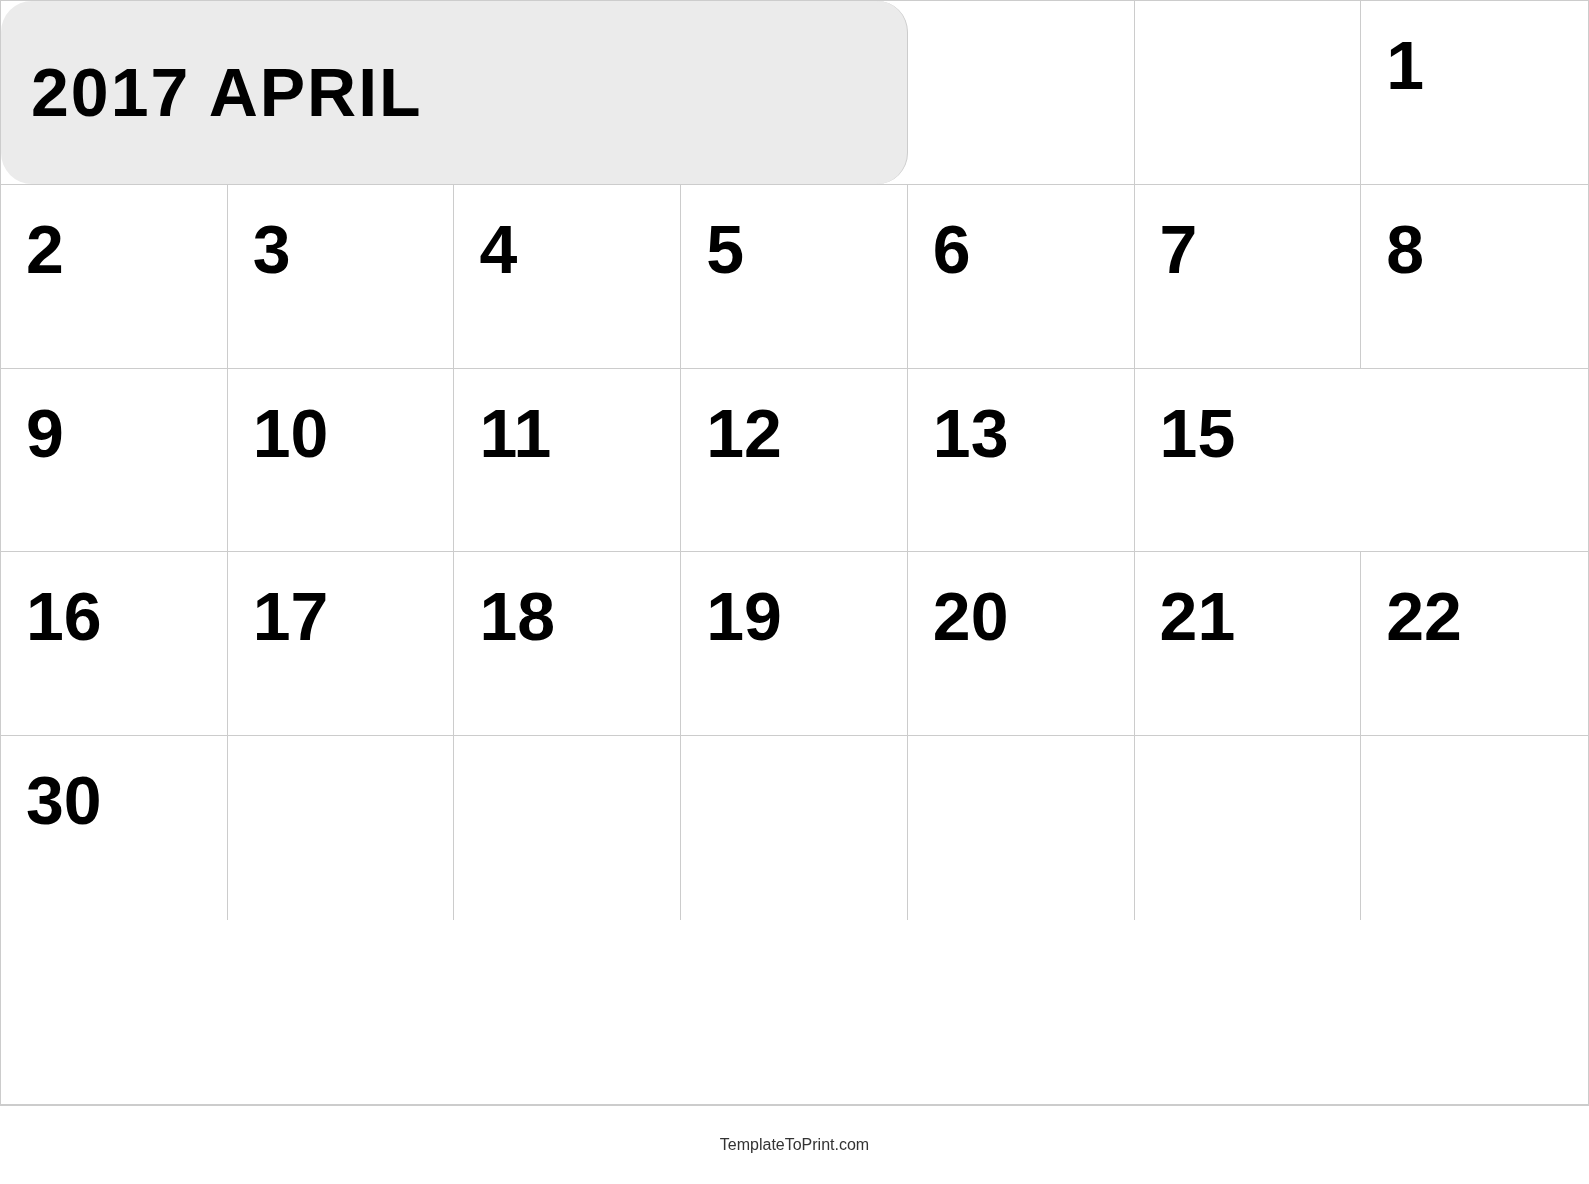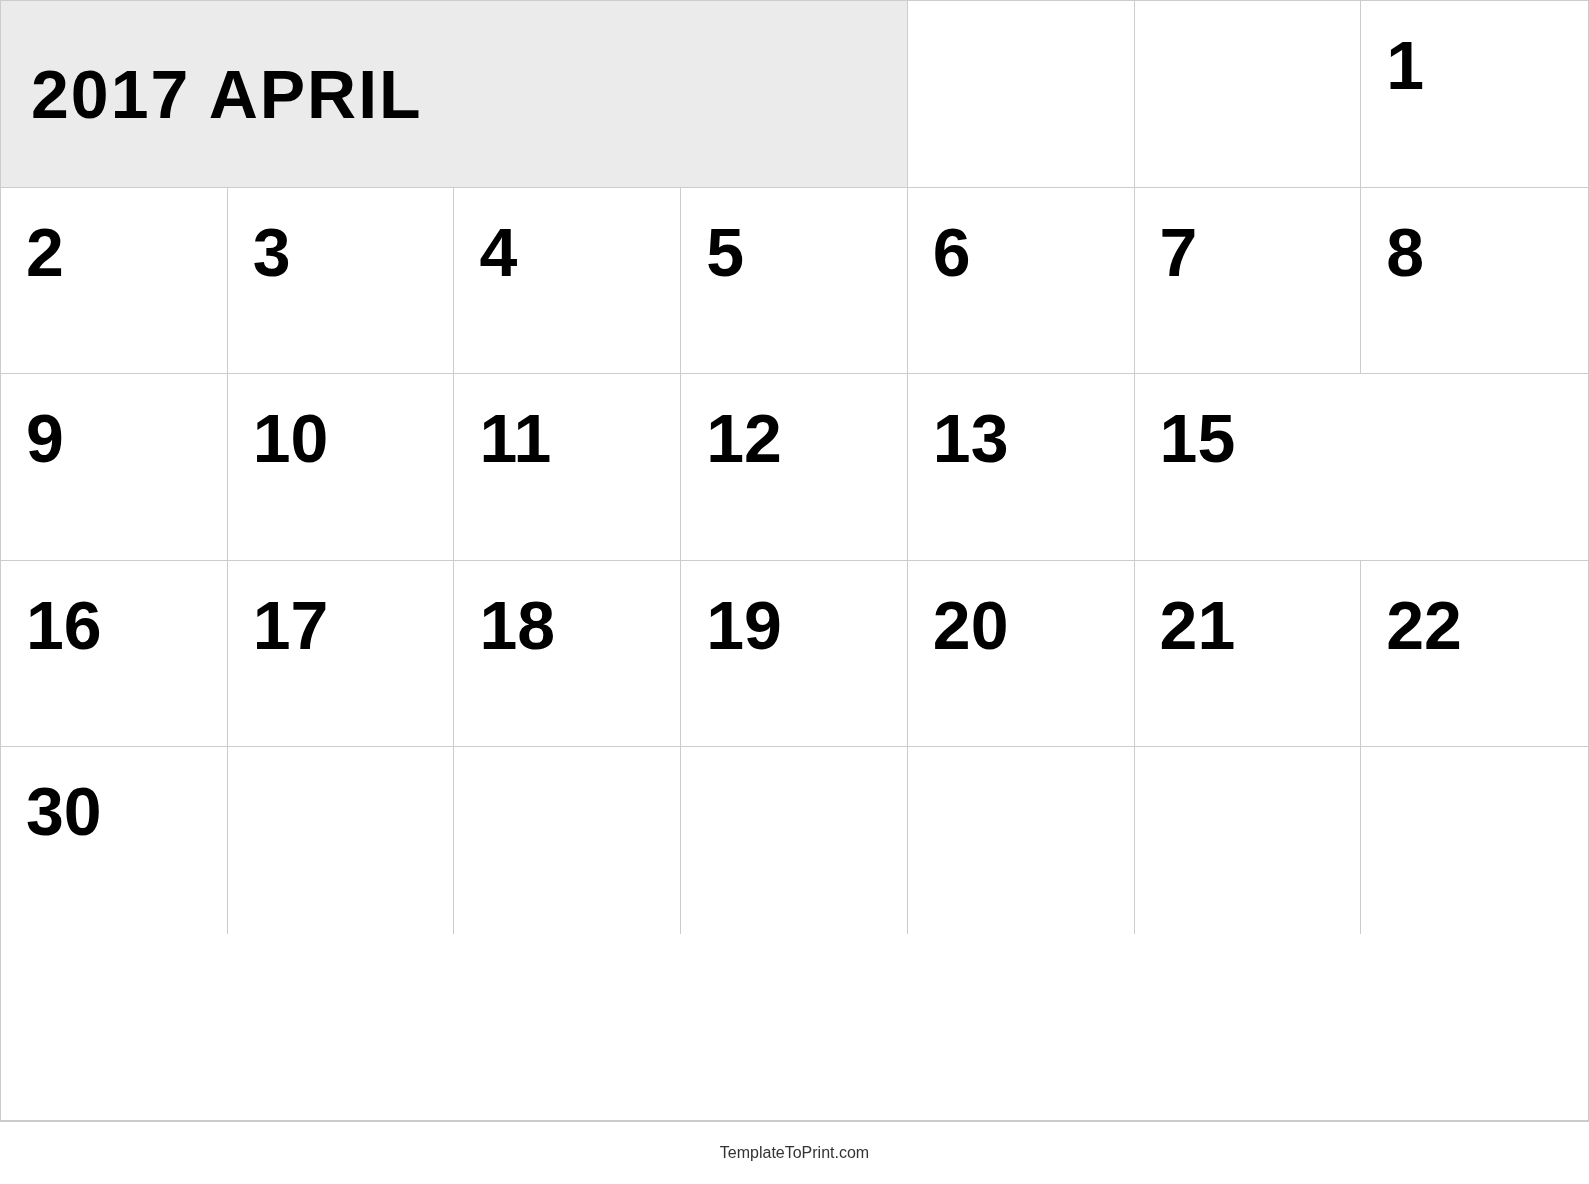--- a/index.html
+++ b/index.html
@@ -98,37 +98,37 @@
       line-height: 1;
       margin-top: 10px;
     }
 
     .empty-cell {
       background: #fff;
     }
 
     .footer {
       text-align: center;
-      padding: 22px;
+      padding: 30px;
       font-size: 16px;
       color: #333;
       border-top: 1px solid #ccc;
       font-family: Arial, sans-serif;
     }
   </style>
 </head>
 <body>
 
 <div class="calendar-container">
 
 
   <div class="calendar-grid">
 
     <div class="calendar-row">
-      <div class="calendar-cell title-cell" style="grid-column: span 4;">
+      <div class="calendar-cell title-cell" style="grid-column: span 4; border-radius: 31px;">
         <span class="month-title">2017 APRIL</span>
       </div>
       <div class="calendar-cell empty-cell"></div>
       <div class="calendar-cell empty-cell"></div>
       <div class="calendar-cell">
         <span class="date-number">1</span>
       </div>
     </div>
 
     <div class="calendar-row">

